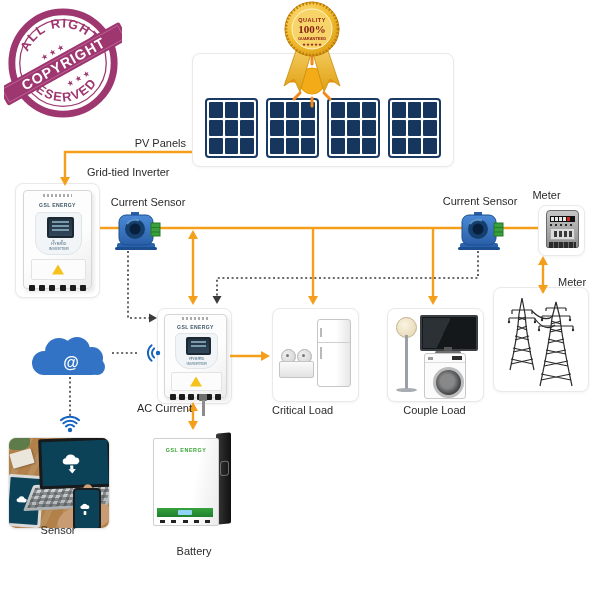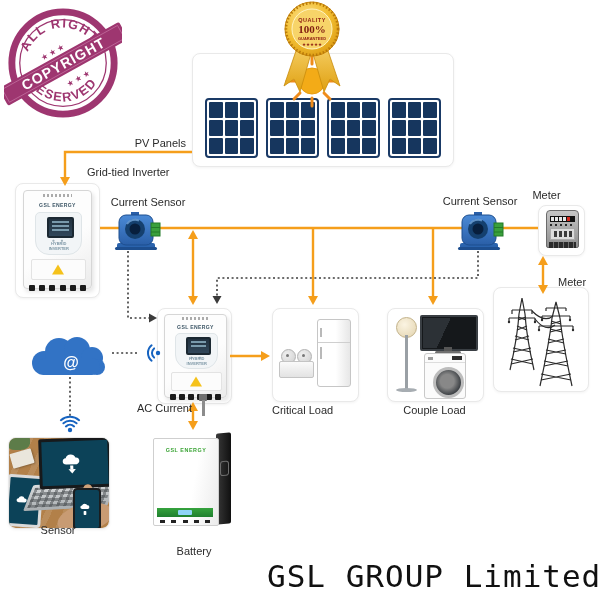--- a/index.html
+++ b/index.html
@@ -494,15 +494,14 @@
   <div class="lbl" style="left:105px;top:196px;width:86px;text-align:center;">Current Sensor</div>
   <div class="lbl" style="left:440px;top:195px;width:80px;text-align:center;">Current Sensor</div>
   <div class="lbl" style="left:524px;top:189px;width:45px;text-align:center;">Meter</div>
   <div class="lbl" style="left:558px;top:276px;">Meter</div>
   <div class="lbl" style="left:137px;top:402px;">AC Current</div>
   <div class="lbl" style="left:272px;top:404px;width:85px;text-align:left;">Critical Load</div>
   <div class="lbl" style="left:387px;top:404px;width:95px;text-align:center;">Couple Load</div>
   <div class="lbl" style="left:8px;top:524px;width:100px;text-align:center;">Sensor</div>
   <div class="lbl" style="left:148px;top:533px;width:92px;text-align:center;margin-top:12px;">Battery</div>
 
-  <div class="title">GSL GROUP Limited</div>
 
 </div>
 
 </body></html>

